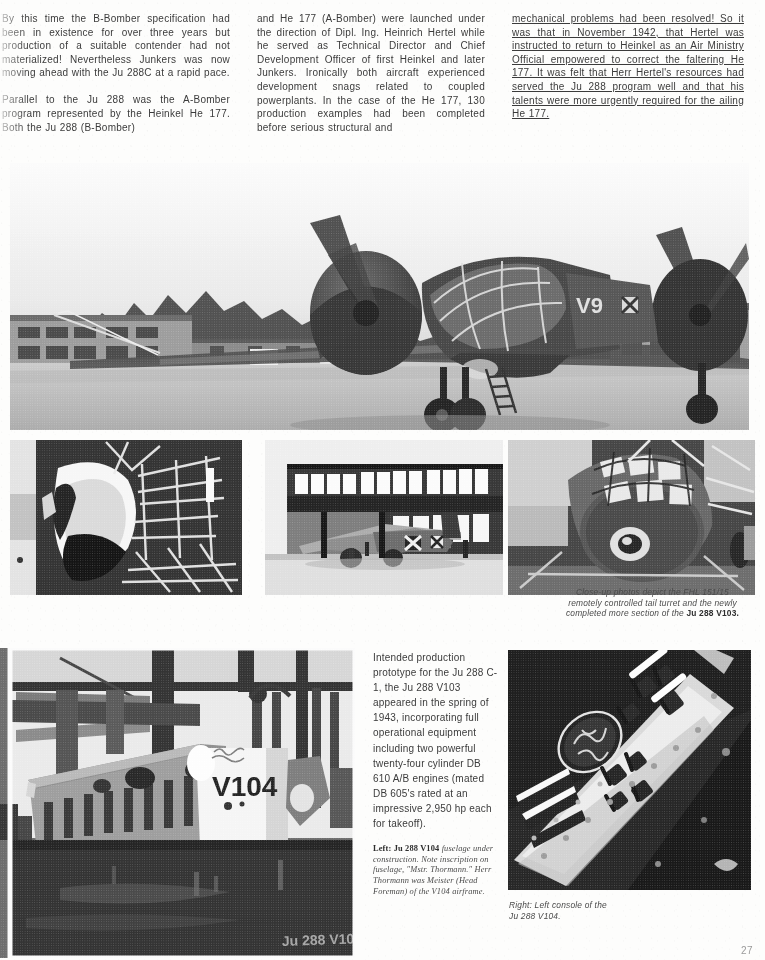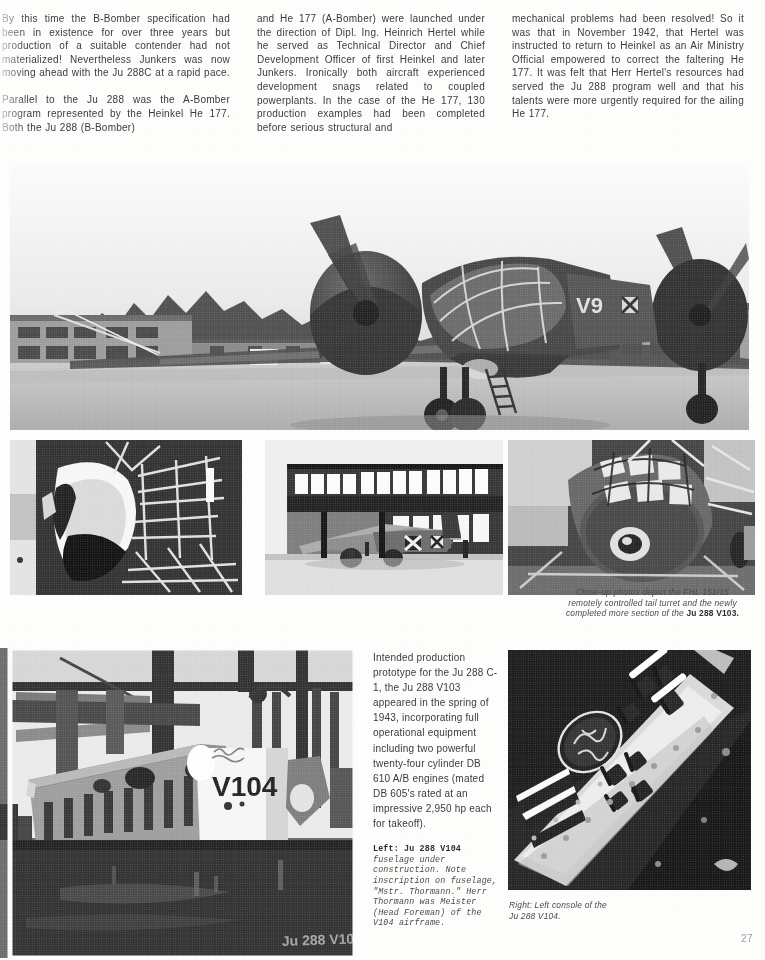--- a/index.html
+++ b/index.html
@@ -35,21 +35,21 @@
     line-height: 13.6px;
     letter-spacing: 0.25px;
     color: #3b3b3b;
     text-align: justify;
     word-spacing: 0.5px;
   }
   .col p { margin: 0 0 13.5px 0; }
 
   #col-1 { left: 2px;   width: 228px; }
   #col-2 { left: 257px; width: 228px; }
-  #col-3 { left: 512px; width: 232px; }
+  #col-3 { left: 512px; width: 232px; text-decoration: underline; }
 
   
   #col-1 {
     -webkit-mask-image: linear-gradient(to right, rgba(0,0,0,0.30) 0px, rgba(0,0,0,0.62) 9px, #000 26px);
             mask-image: linear-gradient(to right, rgba(0,0,0,0.30) 0px, rgba(0,0,0,0.62) 9px, #000 26px);
   }
 
   
   .photo {
     position: absolute;
@@ -107,34 +107,34 @@
   }
   #mid-body {
     font-family: "Liberation Sans", sans-serif;
     font-size: 10px;
     line-height: 15.1px;
     letter-spacing: 0.2px;
     color: #3b3b3b;
     margin: 0 0 13px 0;
   }
   #cap-left {
-    font-family: Liberation Mono, monospace;
+    font-family: Liberation Serif, serif;
     font-style: italic;
     font-size: 8.4px;
     line-height: 10.6px;
     letter-spacing: 0.15px;
     color: #4a4a4a;
     margin: 0;
   }
   #cap-left b { font-style: normal; font-weight: bold; color: #2e2e2e; }
 
   
   #page-number {
     position: absolute;
-    right: 12px; bottom: 16px;
+    right: 12px; bottom: 4px;
     font-family: "Liberation Sans", sans-serif;
     font-size: 10px;
     color: #9a9a9a;
     letter-spacing: 0.5px;
   }
 </style>
 </head>
 <body>
 
 <div id="page">

